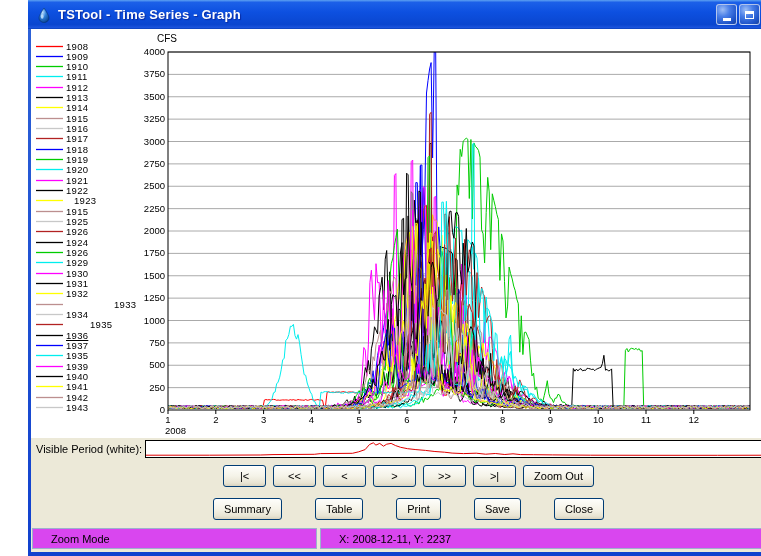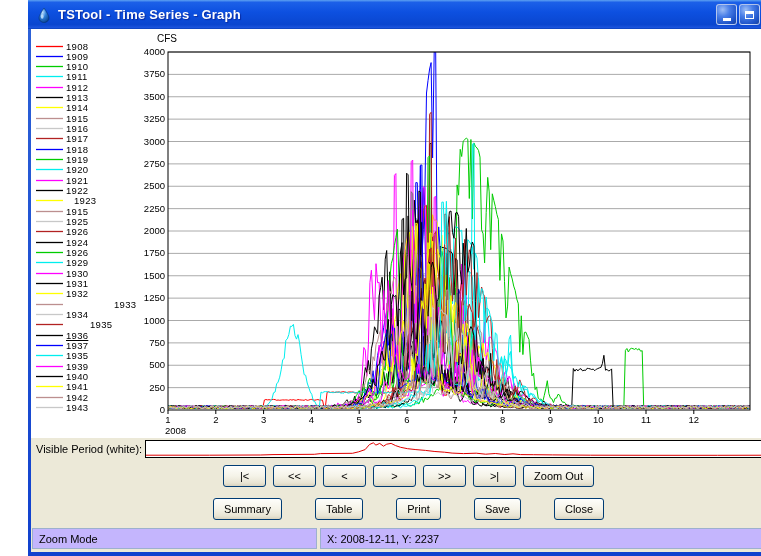--- a/index.html
+++ b/index.html
@@ -28,22 +28,22 @@
   .vp-row{position:absolute;left:0;top:411px;width:755px;height:20px;}
   .vp-label{position:absolute;left:5px;top:3px;font-size:11px;color:#000;}
   .vp-strip{position:absolute;left:114px;top:0;width:637px;height:18px;background:#fff;border:1px solid #000;box-sizing:border-box;}
   .nav-row{position:absolute;left:0;top:436px;width:755px;display:flex;justify-content:center;gap:7px;}
   .act-row{position:absolute;left:0;top:469px;width:755px;display:flex;justify-content:center;gap:33px;}
   .xp-btn{height:22px;min-width:43px;padding:0 10px;box-sizing:border-box;border:1px solid #003C74;border-radius:3px;
     font-family:"Liberation Sans",sans-serif;font-size:11px;color:#000;
     background:linear-gradient(180deg,#FEFEFB 0%,#F5F3E8 50%,#E8E4D3 85%,#D8D2BE 100%);
     box-shadow:inset 0 1px 0 #fff;cursor:default;}
   .statusbar{position:absolute;left:0;top:498px;width:755px;height:24px;}
-  .status-panel{position:absolute;top:1px;height:21px;border:1px solid #9DB0CE;background:#c4b5fd;box-sizing:border-box;
-    font-size:11px;color:#000;display:flex;align-items:center;padding-left:6px;}
+  .status-panel{position:absolute;top:1px;height:21px;border:1px solid #9DB0CE;background:#d946ef;box-sizing:border-box;
+    font-size:11px;color:#000;display:flex;align-items:center;padding-left:18px;}
   #status-left{left:1px;width:285px;}
   #status-right{left:289px;width:532px;}
 </style>
 </head>
 <body>
 
 <div class="window">
 
   <div class="titlebar">
     <svg class="app-icon" viewBox="0 0 16 16">

